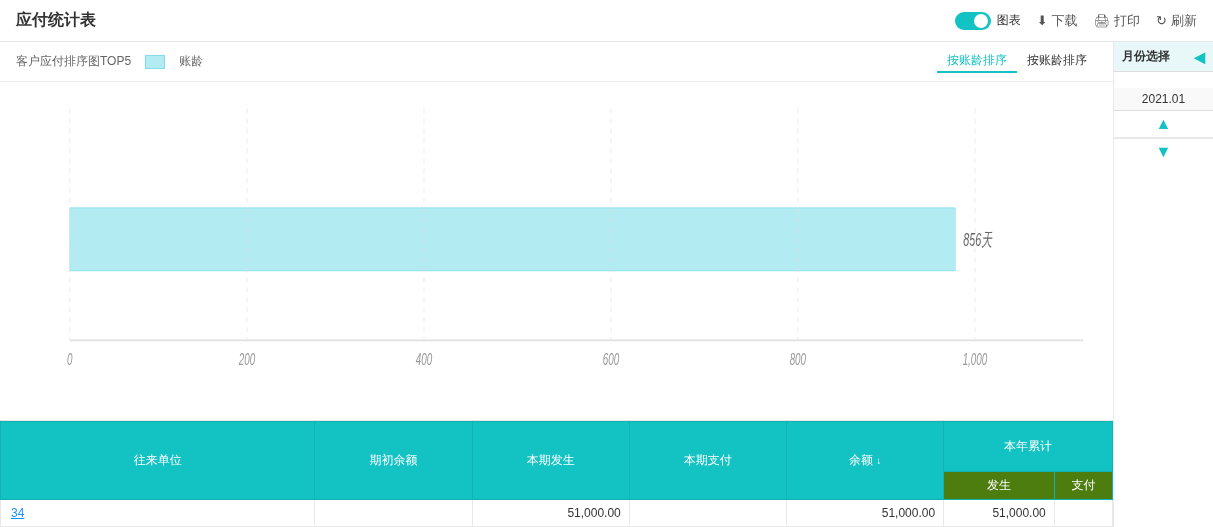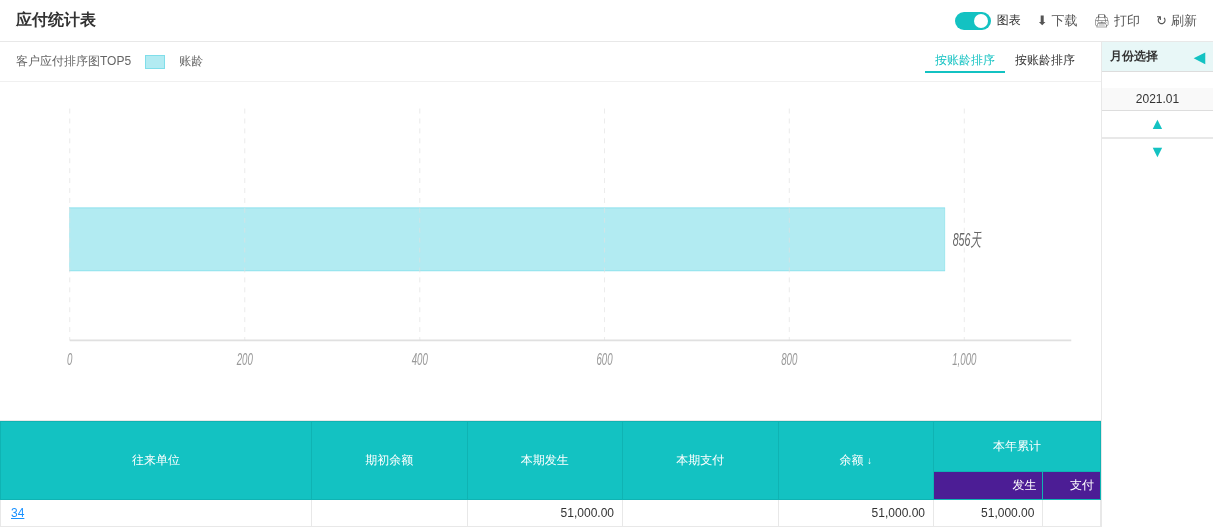--- a/index.html
+++ b/index.html
@@ -34,28 +34,28 @@
     .chart-body { flex: 1; position: relative; padding: 10px 20px 30px 60px; }
     .chart-svg { width: 100%; height: 100%; }
     
     
     .table-area { border-top: 1px solid #e8e8e8; }
     .table-wrapper { width: 100%; overflow-x: auto; }
     table { width: 100%; border-collapse: collapse; }
     .table-header-row th { background: #13c2c2; color: #fff; text-align: center; padding: 16px 6px; font-size: 12px; font-weight: normal; border: 1px solid #0fb3b3; }
     .table-header-row th.col-unit { min-width: 200px; }
     .table-header-row th.col-amount { min-width: 100px; }
-    .sub-header-row th { background: #4c1d95; color: #fff; text-align: right; padding: 5px 6px; font-size: 12px; font-weight: normal; border: 1px solid #0fb3b3; }
+    .sub-header-row th { background: #4d7c0f; color: #fff; text-align: center; padding: 5px 6px; font-size: 12px; font-weight: normal; border: 1px solid #0fb3b3; }
     tbody tr td { text-align: right; padding: 6px 8px; font-size: 12px; border: 1px solid #e8e8e8; background: #fff; }
     tbody tr td:first-child { text-align: left; padding-left: 10px; }
     tbody tr td a { color: #1890ff; text-decoration: underline; cursor: pointer; }
     .amount-cell { color: #333; }
     
     
-    .sidebar { width: 112px; background: #fff; border-left: 1px solid #e8e8e8; display: flex; flex-direction: column; overflow: hidden; }
+    .sidebar { width: 100px; background: #fff; border-left: 1px solid #e8e8e8; display: flex; flex-direction: column; overflow: hidden; }
     .sidebar-header { display: flex; align-items: center; justify-content: space-between; padding: 6px 8px; background: #e8f7f7; font-size: 12px; color: #333; font-weight: bold; border-bottom: 1px solid #ddd; }
     .sidebar-toggle-icon { color: #13c2c2; font-size: 14px; cursor: pointer; }
     .sidebar-year-input { width: 100%; padding: 4px 8px; font-size: 12px; border: none; border-bottom: 1px solid #ddd; background: #f9f9f9; color: #333; text-align: center; outline: none; margin-top: 16px; }
     .sidebar-months { flex: 1; overflow-y: auto; display: flex; flex-direction: column; }
     .sidebar-months::-webkit-scrollbar { width: 4px; }
     .sidebar-months::-webkit-scrollbar-thumb { background: #ccc; border-radius: 2px; }
     .month-item { padding: 5px 8px; text-align: center; font-size: 12px; color: #333; cursor: pointer; border-bottom: 1px solid #f0f0f0; }
     .month-item.current-year { background: #52c41a; color: #fff; font-weight: bold; }
     .sidebar-nav-btn { display: flex; align-items: center; justify-content: center; padding: 4px; cursor: pointer; color: #13c2c2; font-size: 16px; border-top: 1px solid #e8e8e8; }
     .up-btn { border-bottom: 1px solid #e8e8e8; border-top: none; }

